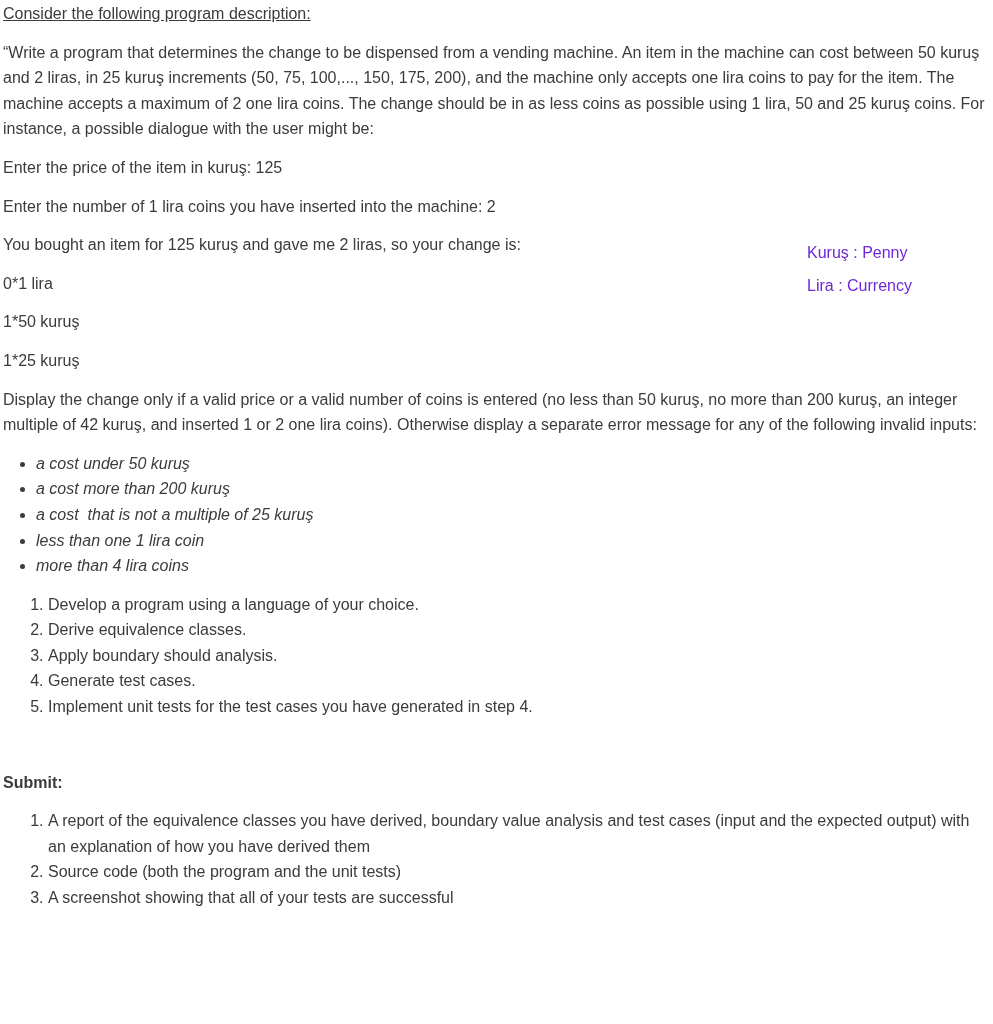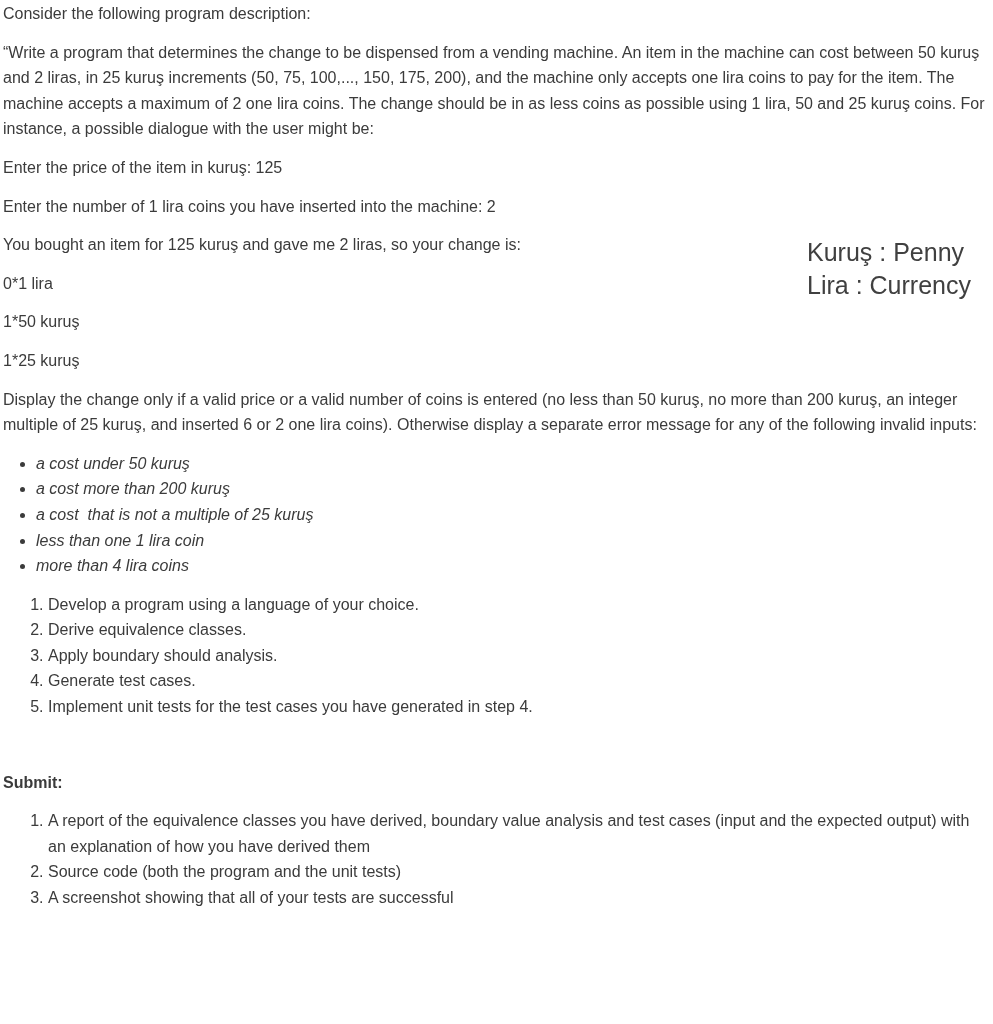--- a/index.html
+++ b/index.html
@@ -10,32 +10,32 @@
     background: #ffffff;
     font-family: "Liberation Sans", "DejaVu Sans", sans-serif;
     font-size: 16px;
     line-height: 1.6;
     color: #3b3b3b;
     position: relative;
     overflow: hidden;
   }
   .doc { padding: 1px 3px 0 3px; }
   p { margin: 13px 0; white-space: pre-wrap; }
-  p.first { margin-top: 0; }
+  p.first { margin-top: 0; text-decoration: underline; }
   ul { margin: 13px 0; padding-left: 33px; font-style: italic; }
   ol { margin: 13px 0; padding-left: 45px; }
   li { white-space: pre-wrap; }
   .heading { font-weight: bold; margin-top: 50px; margin-bottom: 13px; }
   .annotation {
     position: absolute;
     left: 807px;
     top: 236px;
-    font-size: 25px;
+    font-size: 16px;
     line-height: 33px;
-    color: #404040;
+    color: #6d28d9;
     white-space: nowrap;
   }
 </style>
 </head>
 <body>
 
 <div class="doc">
 
   <p class="first">Consider the following program description:</p>
 
@@ -43,21 +43,21 @@
 
   <section>
     <p>Enter the price of the item in kuruş: 125</p>
     <p>Enter the number of 1 lira coins you have inserted into the machine: 2</p>
     <p>You bought an item for 125 kuruş and gave me 2 liras, so your change is:</p>
     <p>0*1 lira</p>
     <p>1*50 kuruş</p>
     <p>1*25 kuruş</p>
   </section>
 
-  <p>Display the change only if a valid price or a valid number of coins is entered (no less than 50 kuruş, no more than 200 kuruş, an integer multiple of 25 kuruş, and inserted 6 or 2 one lira coins). Otherwise display a separate error message for any of the following invalid inputs:</p>
+  <p>Display the change only if a valid price or a valid number of coins is entered (no less than 50 kuruş, no more than 200 kuruş, an integer multiple of 42 kuruş, and inserted 1 or 2 one lira coins). Otherwise display a separate error message for any of the following invalid inputs:</p>
 
   <ul>
     <li>a cost under 50 kuruş</li>
     <li>a cost more than 200 kuruş</li>
     <li>a cost  that is not a multiple of 25 kuruş</li>
     <li>less than one 1 lira coin</li>
     <li>more than 4 lira coins</li>
   </ul>
 
 

